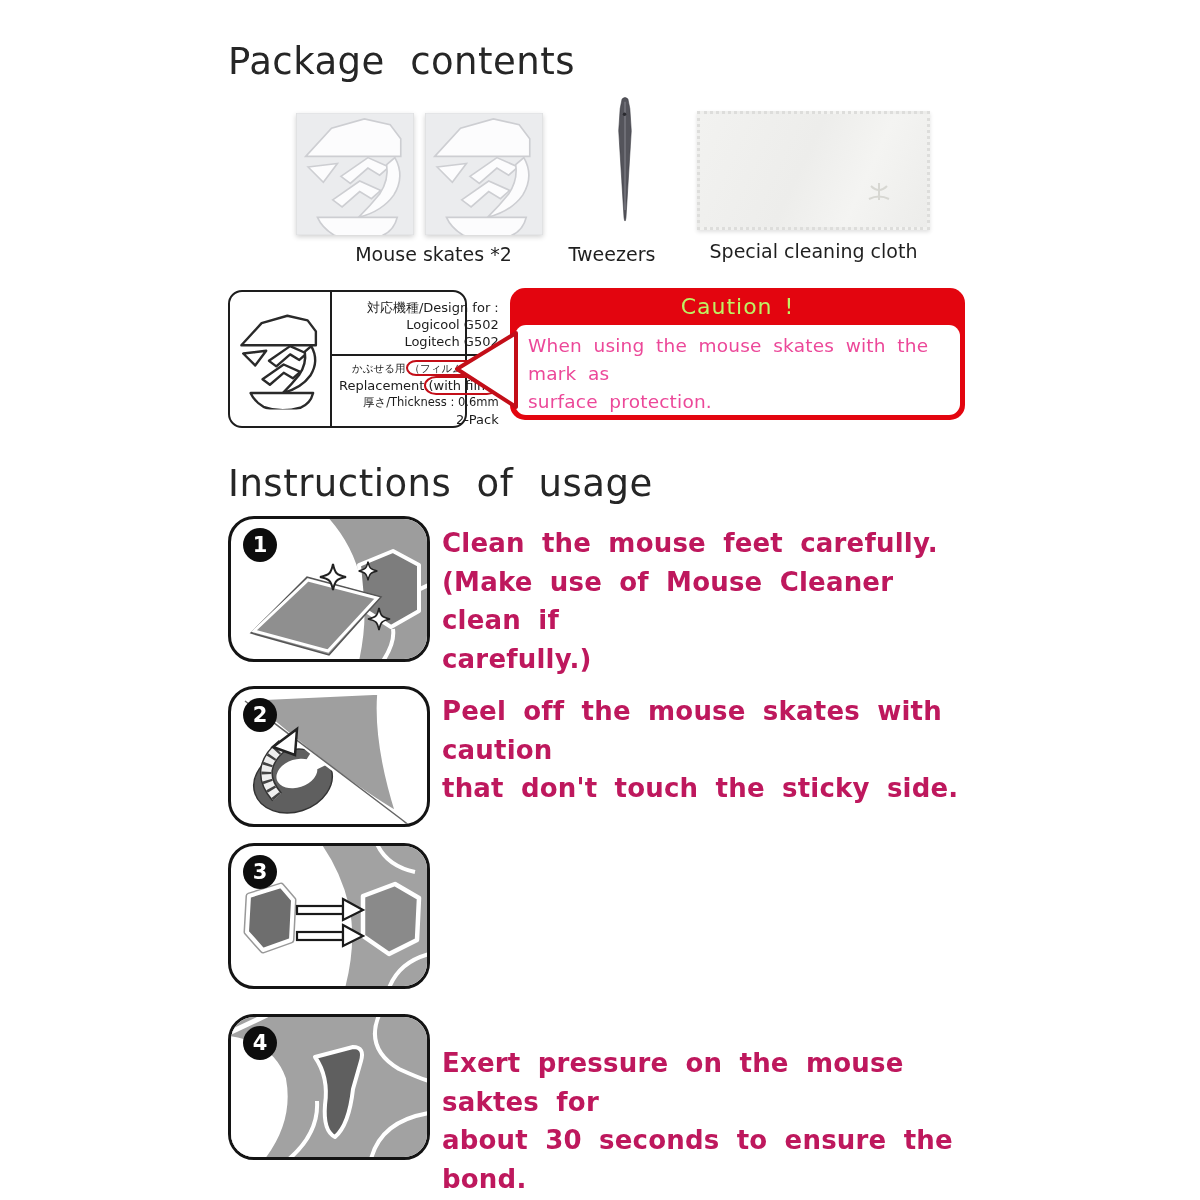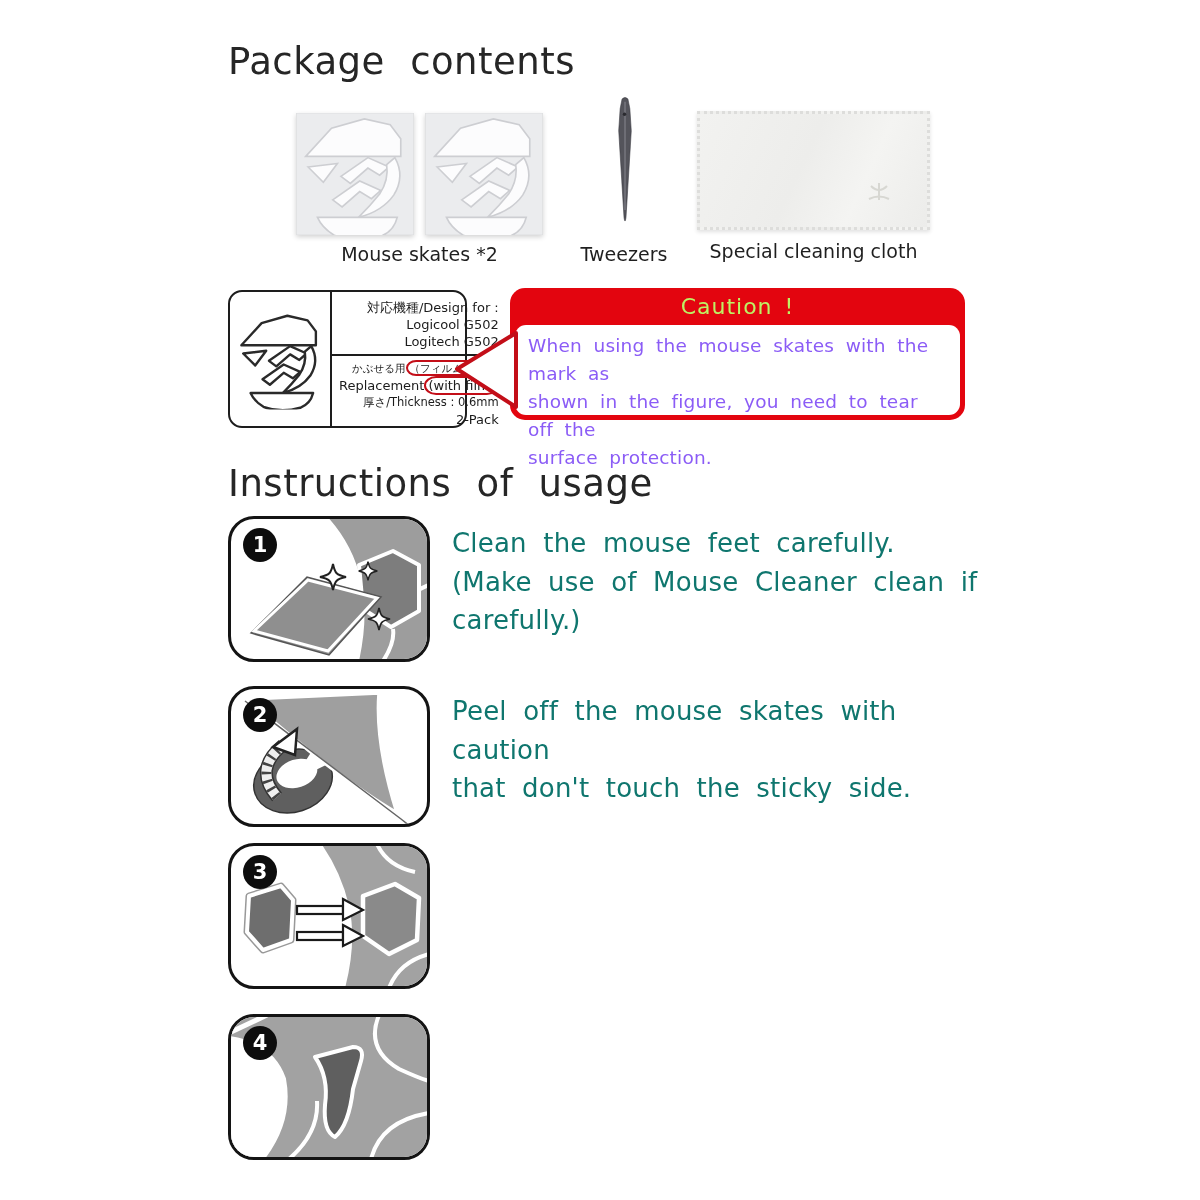--- a/index.html
+++ b/index.html
@@ -31,32 +31,32 @@
   .th-line { font-size:11.5px; }
   .circled { border:2px solid var(--mark-red); border-radius:14px/11px; padding:0 2px; }
 
   
   .caution { position:absolute; left:510px; top:288px; width:455px; height:132px;
     background:var(--caution-red); border-radius:15px; }
   .caution-title { height:37px; display:flex; align-items:center; justify-content:center;
     color:#bef264; font-size:22px; letter-spacing:1px; word-spacing:4px; }
   .caution-body { position:absolute; left:5px; right:5px; top:37px; bottom:5px;
     background:#fff; border-radius:11px; padding:7px 13px; font-size:18.5px;
-    line-height:28px; color:#8b5cf6; word-spacing:5.5px; letter-spacing:0.2px; }
+    line-height:28px; color:#ec4899; word-spacing:5.5px; letter-spacing:0.2px; }
   .tail-svg { position:absolute; left:440px; top:320px; z-index:3; }
 
   
   .step-illo { position:absolute; left:228px; width:202px; height:146px;
     border:3px solid #141414; border-radius:26px; background:#fff; overflow:hidden; }
   .step-illo svg { position:absolute; left:0; top:0; }
   .badge { position:absolute; left:12px; top:9px; width:34px; height:34px; border-radius:50%;
     background:#0d0d0d; color:#fff; font-size:21px; font-weight:700;
     display:flex; align-items:center; justify-content:center; z-index:2; }
-  .step-text { position:absolute; left:452px; width:545px; font-size:26px; line-height:38.5px;
-    color:#0f766e; word-spacing:8px; letter-spacing:0.2px; }
+  .step-text { position:absolute; left:442px; width:545px; font-size:26px; line-height:38.5px;
+    color:#be185d; word-spacing:8px; letter-spacing:0.2px;font-weight:bold; }
 </style>
 </head>
 <body>
 
 <div id="canvas">
 
   <svg width="0" height="0" style="position:absolute" aria-hidden="true">
     <defs>
       <symbol id="skates" viewBox="0 0 100 110">
         <path d="M8 40 L30 16 L58 8 L80 13 L89 25 L89 40 Z"></path>
@@ -76,28 +76,28 @@
       <rect x="0" y="0" width="100" height="104" fill="#ebecee" stroke="#dfe0e2" stroke-width="1"></rect>
       <use href="#skates" x="0" y="-3" width="100" height="110" fill="#fcfcfd" stroke="#cdced2" stroke-width="1.4"></use>
     </svg>
   </div>
   <div class="sheet" style="left:425px">
     <svg width="118" height="122" viewBox="0 0 100 104">
       <rect x="0" y="0" width="100" height="104" fill="#ebecee" stroke="#dfe0e2" stroke-width="1"></rect>
       <use href="#skates" x="0" y="-3" width="100" height="110" fill="#fcfcfd" stroke="#cdced2" stroke-width="1.4"></use>
     </svg>
   </div>
-  <div class="item-label" style="left:296px;width:247px">Mouse skates *2</div>
+  <div class="item-label" style="left:310px;width:247px">Mouse skates *2</div>
 
   <svg width="30" height="140" viewBox="0 0 30 145" style="position:absolute;left:610px;top:96px">
     <path d="M12 3 Q15 0 18 3 L20 13 L21.5 36 L16 126 Q15 133 14 126 L8.5 36 L10 13 Z" fill="#54545b" stroke="#3a3a40" stroke-width="0.6"></path>
     <path d="M15 6 L15 118" stroke="#85858d" stroke-width="1.1"></path>
     <circle cx="14.5" cy="19" r="1.8" fill="#2b2b30"></circle>
   </svg>
-  <div class="item-label" style="left:572px;width:104px">Tweezers</div>
+  <div class="item-label" style="left:560px;width:104px">Tweezers</div>
 
   <div class="cloth">
     <svg width="28" height="28" viewBox="0 0 28 28" style="position:absolute;right:34px;bottom:20px">
       <path d="M4 20 Q14 15 24 20" stroke="#d7d7d2" stroke-width="2" fill="none"></path>
       <path d="M14 4 L14 21" stroke="#d7d7d2" stroke-width="2" fill="none"></path>
       <path d="M6 7 Q14 15 22 7" stroke="#d7d7d2" stroke-width="2" fill="none"></path>
     </svg>
   </div>
   <div class="item-label" style="left:697px;top:240px;width:233px">Special cleaning cloth</div>
 
@@ -116,21 +116,20 @@
       <div><span>Replacement</span><span class="circled">(with film)</span></div>
       <div class="th-line">厚さ/Thickness : 0.6mm</div>
       <div>2-Pack</div>
     </div>
   </div>
 
   <div class="caution">
     <div class="caution-title">Caution !</div>
     <div class="caution-body">
       <div>When using the mouse skates with the mark as</div>
-      <div>shown in the figure, you need to tear off the</div>
       <div>surface protection.</div>
     </div>
   </div>
   <svg class="tail-svg" width="90" height="100" viewBox="0 0 90 100">
     <polygon points="76,13 17,49 76,87" fill="#ffffff" stroke="#c30e18" stroke-width="4" stroke-linejoin="round"></polygon>
   </svg>
 
   <h1 class="section-title" style="top:462px">Instructions of usage</h1>
 
   <div class="step-illo" style="top:516px">
@@ -202,14 +201,18 @@
       <rect x="-2" y="-2" width="200" height="144" fill="#a2a2a2"></rect>
       <path d="M-2 22 Q40 28 52 62 Q60 104 30 142 L-2 142 Z" fill="#fff" stroke="#999" stroke-width="1.5"></path>
       <path d="M-2 22 Q40 28 52 62 Q60 104 30 142" stroke="#fff" stroke-width="6" fill="none"></path>
       <path d="M-2 16 L36 -2" stroke="#fff" stroke-width="5" fill="none"></path>
       <path d="M148 -2 Q134 32 168 52 Q190 62 198 64" stroke="#fff" stroke-width="4" fill="none"></path>
       <path d="M198 96 Q150 104 140 142" stroke="#fff" stroke-width="4" fill="none"></path>
       <path d="M58 142 Q88 116 86 84" stroke="#fff" stroke-width="4" fill="none"></path>
       <path d="M84 40 L122 30 Q134 30 130 44 L122 72 Q118 108 104 120 Q92 114 94 88 Q98 60 84 40 Z" fill="#5f5f5f" stroke="#fff" stroke-width="4" stroke-linejoin="round"></path>
     </svg>
   </div>
+  <div class="step-text" style="top:1044px">
+    <div>Exert pressure on the mouse saktes for</div>
+    <div>about 30 seconds to ensure the bond.</div>
+  </div>
 
 </div>
 
 </body></html>

